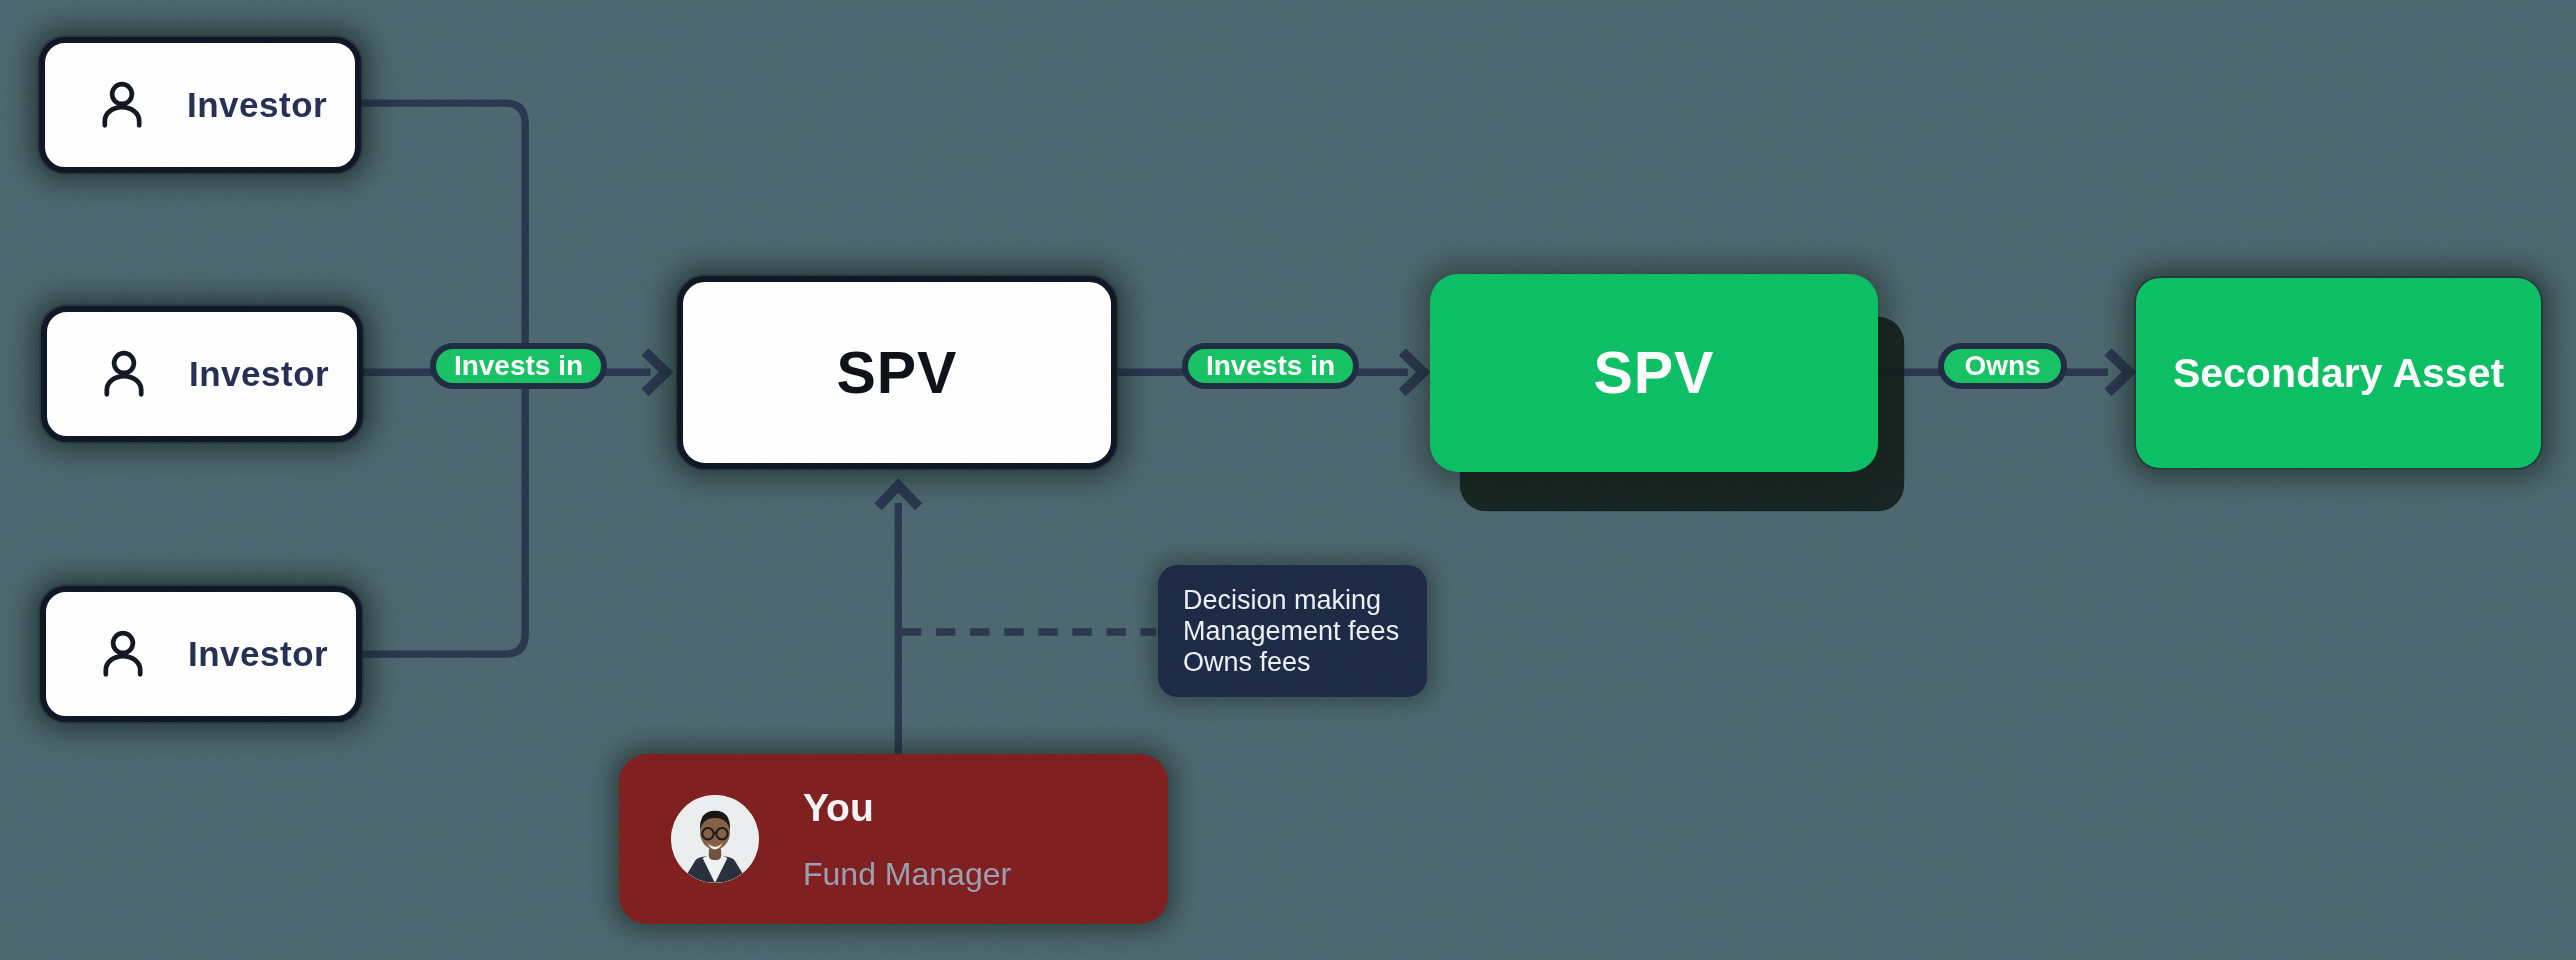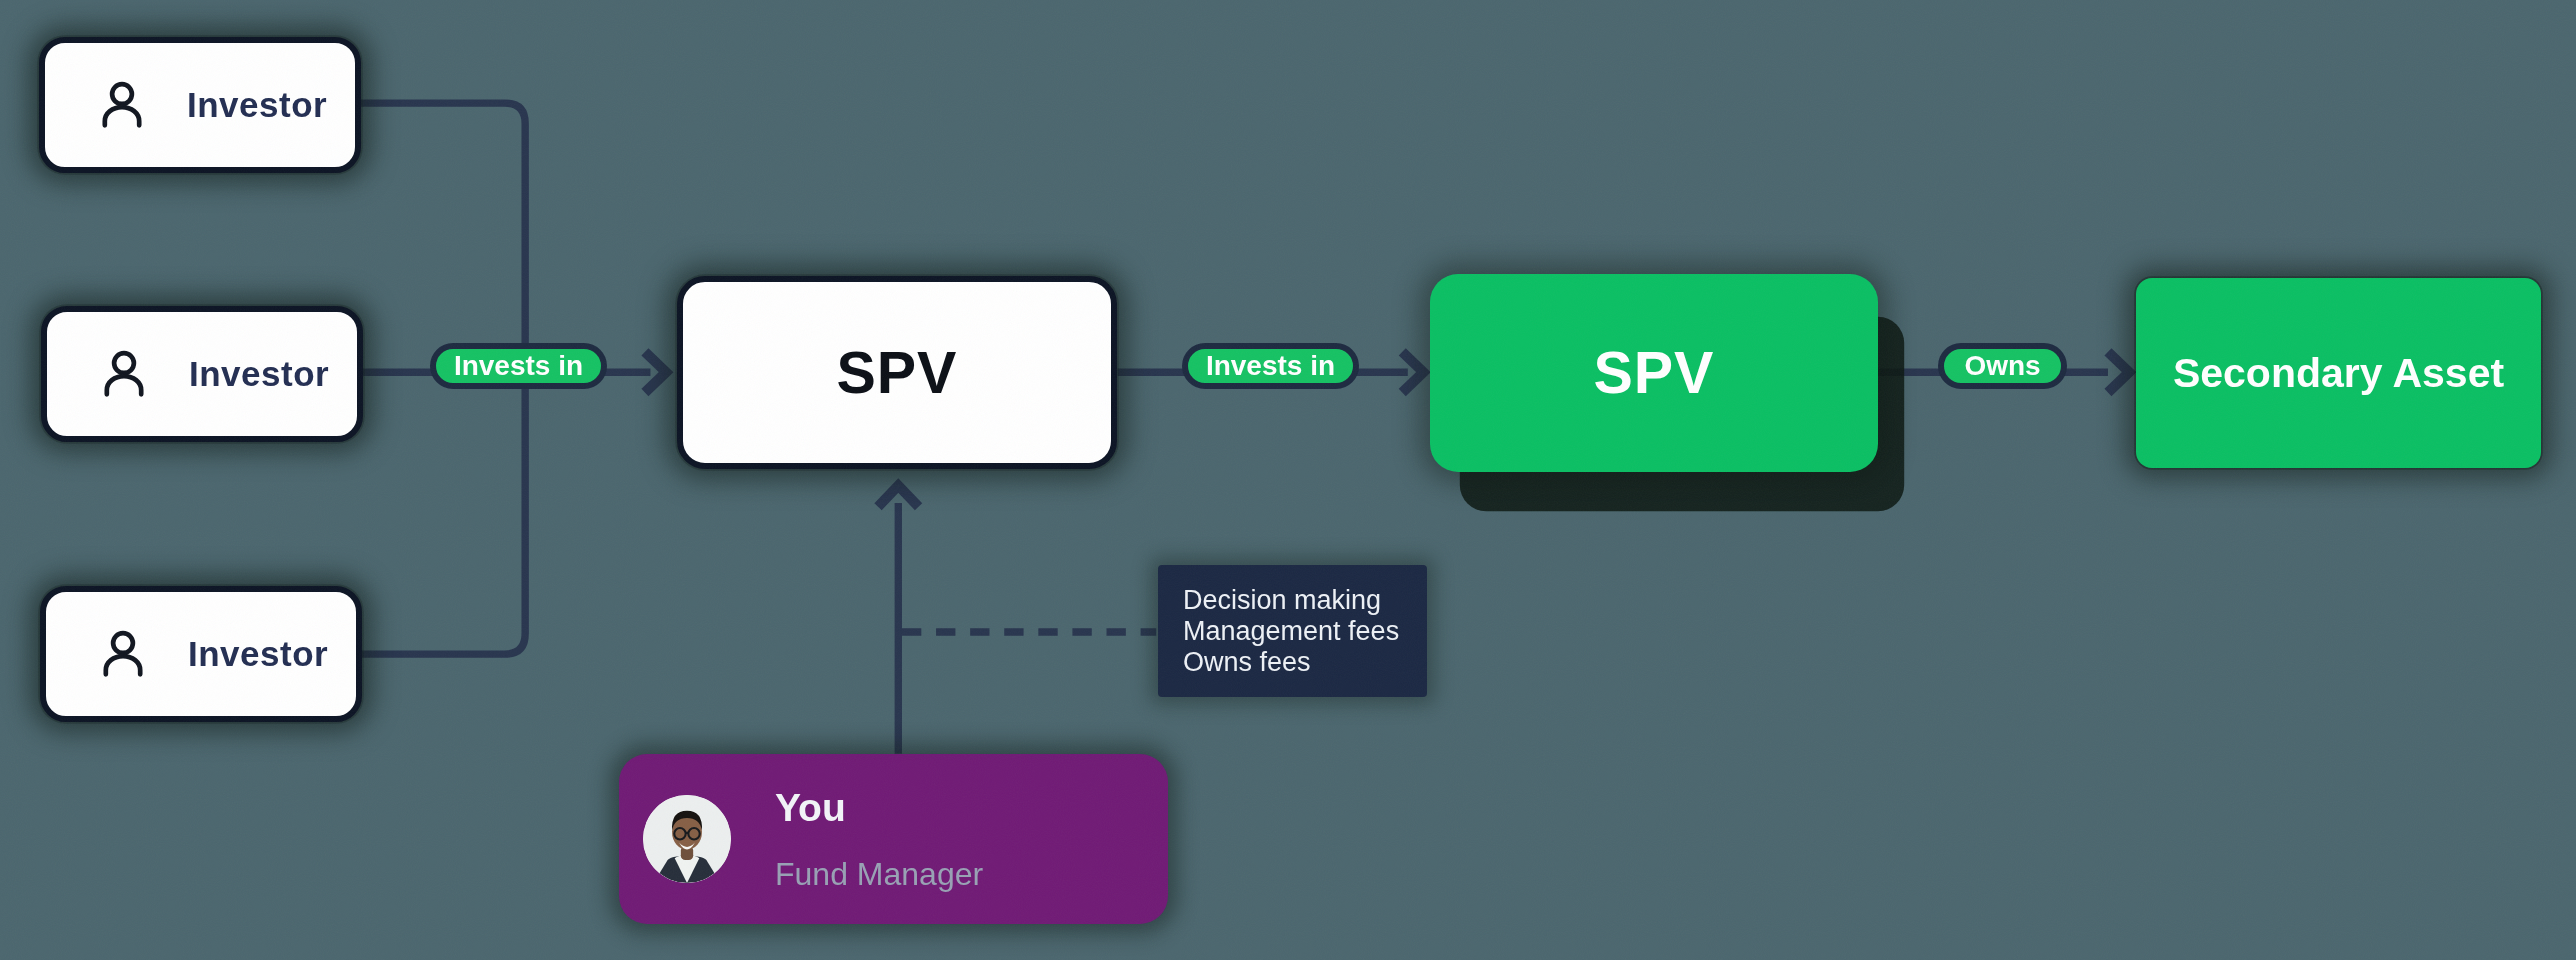--- a/index.html
+++ b/index.html
@@ -33,47 +33,47 @@
 
   
   .spv-green{
     left:1430px;top:274px;width:448px;height:198px;background:#0ABF63;border-radius:28px;z-index:2;
     box-shadow:28px 41px 0 -1.8px rgba(12,24,18,.85),0 0 26px 11px rgba(12,24,18,.40);
   }
   .spv-green .label{font-size:59px;font-weight:700;color:#FFFFFF;letter-spacing:0.9px;}
 
   
   .secondary{
-    left:2136px;top:278px;width:405px;height:190px;background:#0ABF63;border-radius:16px;z-index:2;
+    left:2136px;top:278px;width:405px;height:190px;background:#0ABF63;border-radius:24px;z-index:2;
     box-shadow:0 0 0 1.8px rgba(12,24,18,.35),0 0 24px 11px rgba(12,24,18,.50);
   }
   .secondary .label{font-size:41px;font-weight:700;color:#FFFFFF;}
 
   
   .pill{
     position:absolute;top:343px;height:46px;z-index:3;display:flex;align-items:center;justify-content:center;
     background:#15C263;border:6.4px solid #1D2A40;border-radius:33px;box-sizing:border-box;
   }
   .pill .label{font-size:28px;font-weight:700;color:#FFFFFF;}
   #pill-invests-1{left:430px;width:177px;}
   #pill-invests-2{left:1182px;width:177px;}
   #pill-owns{left:1938px;width:129px;}
 
   
   .fees{
-    left:1158px;top:565px;width:269px;height:132px;background:#1B2843;border-radius:4px;z-index:2;
+    left:1158px;top:565px;width:269px;height:132px;background:#1B2843;border-radius:20px;z-index:2;
     display:flex;flex-direction:column;justify-content:center;align-items:flex-start;padding-left:25px;
     box-shadow:0 0 18.4px 7.4px rgba(15,28,24,.35);
   }
   .fees .line{font-size:27px;color:#EDF1F6;line-height:31px;font-weight:400;}
 
   
   .manager{
-    left:619px;top:754px;width:549px;height:170px;background:#701a75;border-radius:28px;z-index:2;
-    display:flex;align-items:center;justify-content:flex-start;padding-left:24px;gap:44px;
+    left:619px;top:754px;width:549px;height:170px;background:#7f1d1d;border-radius:28px;z-index:2;
+    display:flex;align-items:center;justify-content:flex-start;padding-left:52px;gap:44px;
     box-shadow:0 0 20px 9.2px rgba(15,28,24,.45);
   }
   .avatar{width:88px;height:88px;border-radius:50%;overflow:hidden;flex:0 0 auto;background:#ECEFEF;}
   .manager .name{font-size:39px;font-weight:700;color:#F2F4F8;}
   .manager .role{font-size:32px;font-weight:400;color:#98A1B4;margin-top:26px;}
 
   .noise{position:absolute;left:0;top:0;z-index:5;opacity:.045;pointer-events:none;}
 </style>
 </head>
 <body>

